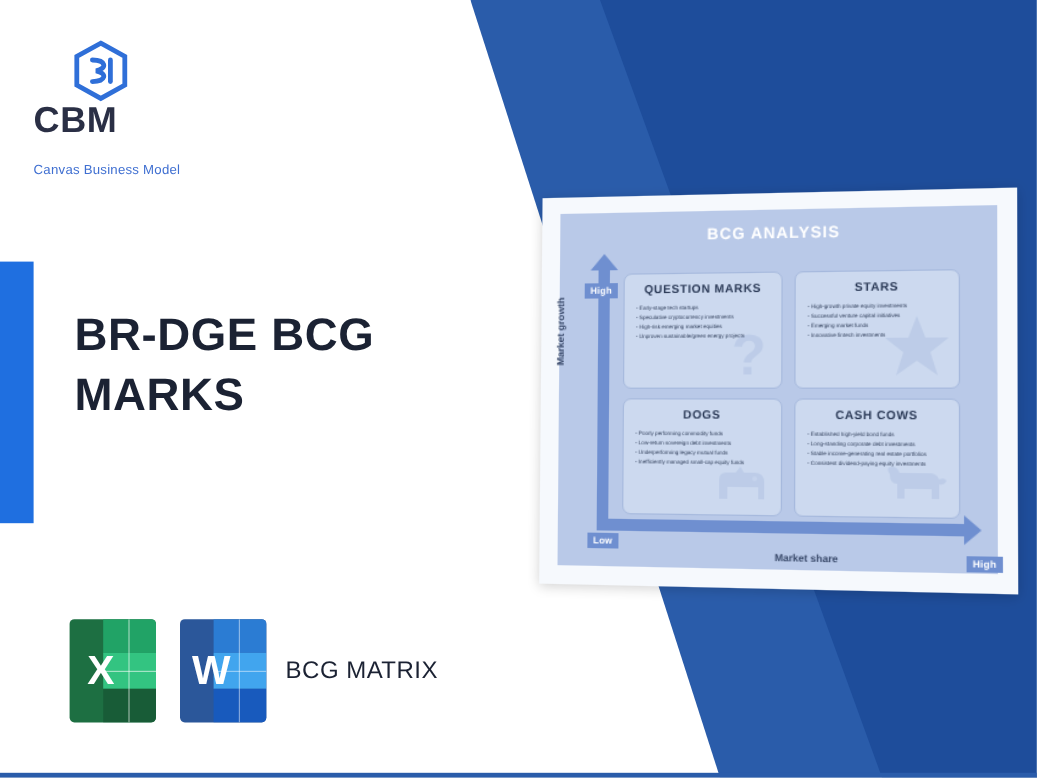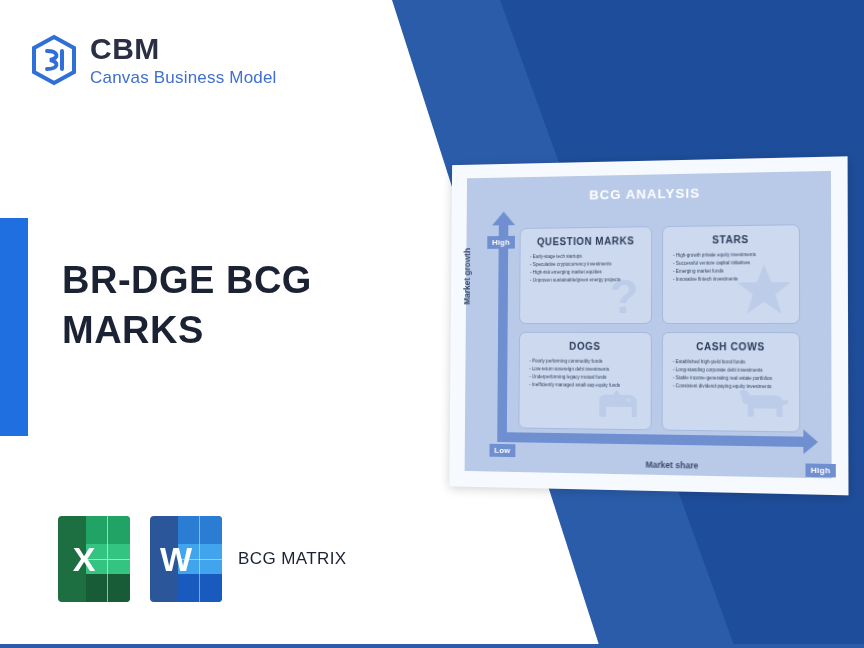--- a/index.html
+++ b/index.html
@@ -34,34 +34,35 @@
     z-index: 3;
   }
 
   
   .logo {
     position: absolute;
     left: 28px; top: 33px;
     display: flex;
     align-items: center;
     z-index: 5;
+    flex-direction: column;
   }
   .logo-mark { width: 52px; height: 52px; margin-right: 10px; }
   .logo-text { display: flex; flex-direction: column; justify-content: center; }
   .logo-title {
     font-size: 30px;
     font-weight: bold;
     color: #2a2f45;
     letter-spacing: .5px;
     line-height: 1.05;
   }
   .logo-sub {
-    font-size: 17px;
+    font-size: 11px;
     color: #3f6fd1;
-    margin-top: 3px;
+    margin-top: 19px;
     letter-spacing: .2px;
   }
 
   
   .headline {
     position: absolute;
     left: 62px; top: 255px;
     width: 340px;
     font-size: 38px;
     line-height: 1.32;
@@ -103,21 +104,21 @@
   .xls .panel-c { position: absolute; right: 0; top: 58px; width: 44px; height: 28px; background: #185c37; }
   .xls .panel-d { position: absolute; right: 22px; top: 0; width: 1px; height: 86px; background: rgba(255,255,255,.55); }
   .xls .panel-e { position: absolute; right: 0; top: 43px; width: 44px; height: 1px; background: rgba(255,255,255,.55); }
   .doc { background: #2b579a; }
   .doc .panel-a { position: absolute; right: 0; top: 0; width: 44px; height: 28px; background: #2b7cd3; }
   .doc .panel-b { position: absolute; right: 0; top: 28px; width: 44px; height: 30px; background: #41a5ee; }
   .doc .panel-c { position: absolute; right: 0; top: 58px; width: 44px; height: 28px; background: #185abd; }
   .doc .panel-d { position: absolute; right: 22px; top: 0; width: 1px; height: 86px; background: rgba(255,255,255,.45); }
   .doc .panel-e { position: absolute; right: 0; top: 43px; width: 44px; height: 1px; background: rgba(255,255,255,.45); }
   .files-label {
-    font-size: 17px;
+    font-size: 20px;
     color: #1b2233;
     line-height: 1.35;
     letter-spacing: .4px;
     margin-left: -4px;
   }
 
   
   .matrix-card {
     position: absolute;
     left: 444px; top: 160px;

